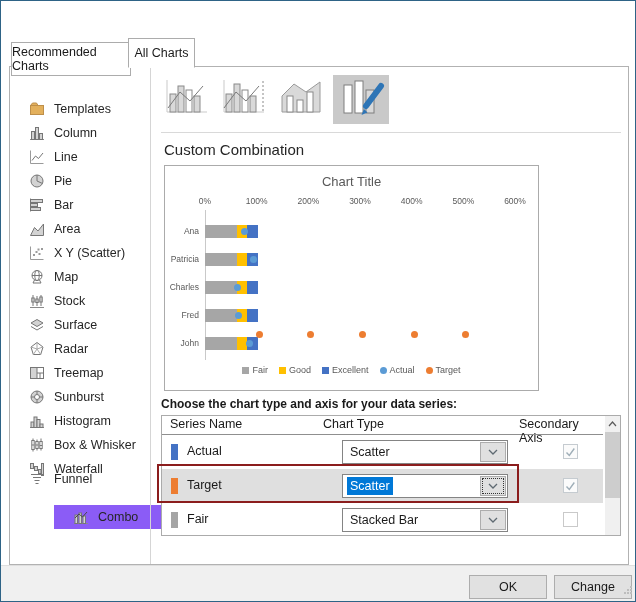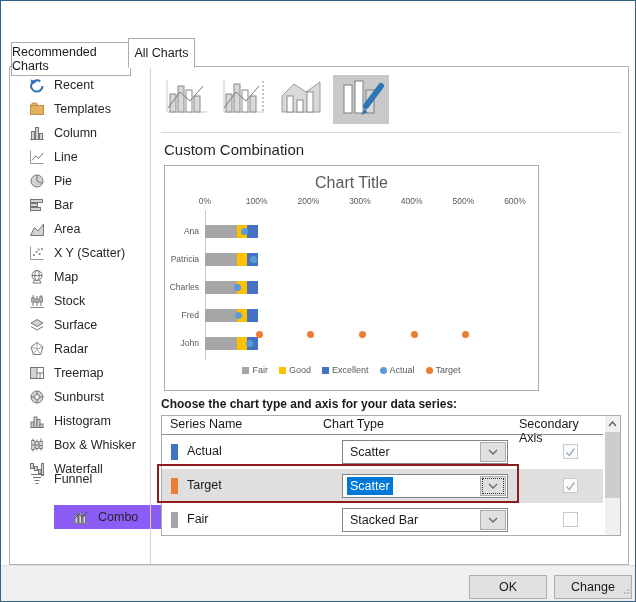--- a/index.html
+++ b/index.html
@@ -23,21 +23,21 @@
   .si.sel{background:#8b5cf6;margin-left:44px;}
   .vsep{position:absolute;left:149px;top:66px;width:1px;height:497px;background:#D5D5D5;}
   
   .tiles{position:absolute;left:161px;top:74px;display:flex;gap:7px;}
   .tile{width:50px;height:49px;display:flex;align-items:center;justify-content:center;background:#fff;}
   .tile.sel{background:#C9C9C9;width:56px;}
   .hdiv{position:absolute;left:160px;top:131px;width:460px;height:1px;background:#D9D9D9;}
   .sec-title{position:absolute;left:163px;top:140px;font-size:15px;color:#262626;}
   
   .preview{position:absolute;left:163px;top:164px;width:375px;height:226px;border:1px solid #ABABAB;background:#fff;}
-  #chart-title{position:absolute;left:0;top:8px;width:100%;text-align:center;font-size:16px;color:#595959;}
+  #chart-title{position:absolute;left:0;top:8px;width:100%;text-align:center;font-size:13px;color:#595959;}
   .tick{position:absolute;top:30px;transform:translateX(-50%);font-size:8.5px;color:#595959;}
   .axis-y{position:absolute;left:40px;top:44px;width:1px;height:150px;background:#C9C9C9;}
   .cat{position:absolute;left:0;width:34px;text-align:right;font-size:8.5px;color:#595959;}
   .seg{position:absolute;height:13px;}
   .dot{position:absolute;width:7px;height:7px;border-radius:50%;}
   #legend{position:absolute;left:0;top:199px;width:100%;display:flex;justify-content:center;gap:11px;font-size:9px;color:#595959;}
   .lg-item{display:flex;align-items:center;gap:3px;}
   .lg-m{width:7px;height:7px;display:inline-block;}
   .lg-c{border-radius:50%;}
   
@@ -75,27 +75,20 @@
   <div class="tabstrip"></div>
   <div class="page"></div>
   <div class="tab tab-inactive">
       <span>Recommended Charts</span>
     </div>
   <div class="tab tab-active">
       <span>All Charts</span>
     </div>
 
   <div class="sidebar">
-    <div class="si" style="top:2px">
-        <span class="ic"><svg viewBox="0 0 16 16">
-            <path d="M13.5 9a5.7 5.7 0 1 1-2.2-4.6" stroke="#2E75B6" stroke-width="2" fill="none"></path>
-            <path d="M1.5 2.5l1.6 5.3L8 4.5z" fill="#2E75B6"></path>
-          </svg></span>
-        <span>Recent</span>
-      </div>
     <div class="si" style="top:50px">
         <span class="ic"><svg viewBox="0 0 16 16">
             <path d="M1 14.5h14" stroke="#8a8a8a"></path>
             <rect x="2.5" y="6.5" width="3" height="8" fill="#d3d3d3" stroke="#767676"></rect>
             <rect x="6.5" y="2.5" width="3" height="12" fill="#d3d3d3" stroke="#767676"></rect>
             <rect x="10.5" y="8.5" width="3" height="6" fill="#d3d3d3" stroke="#767676"></rect>
           </svg></span>
         <span>Column</span>
       </div>
     <div class="si" style="top:26px">

